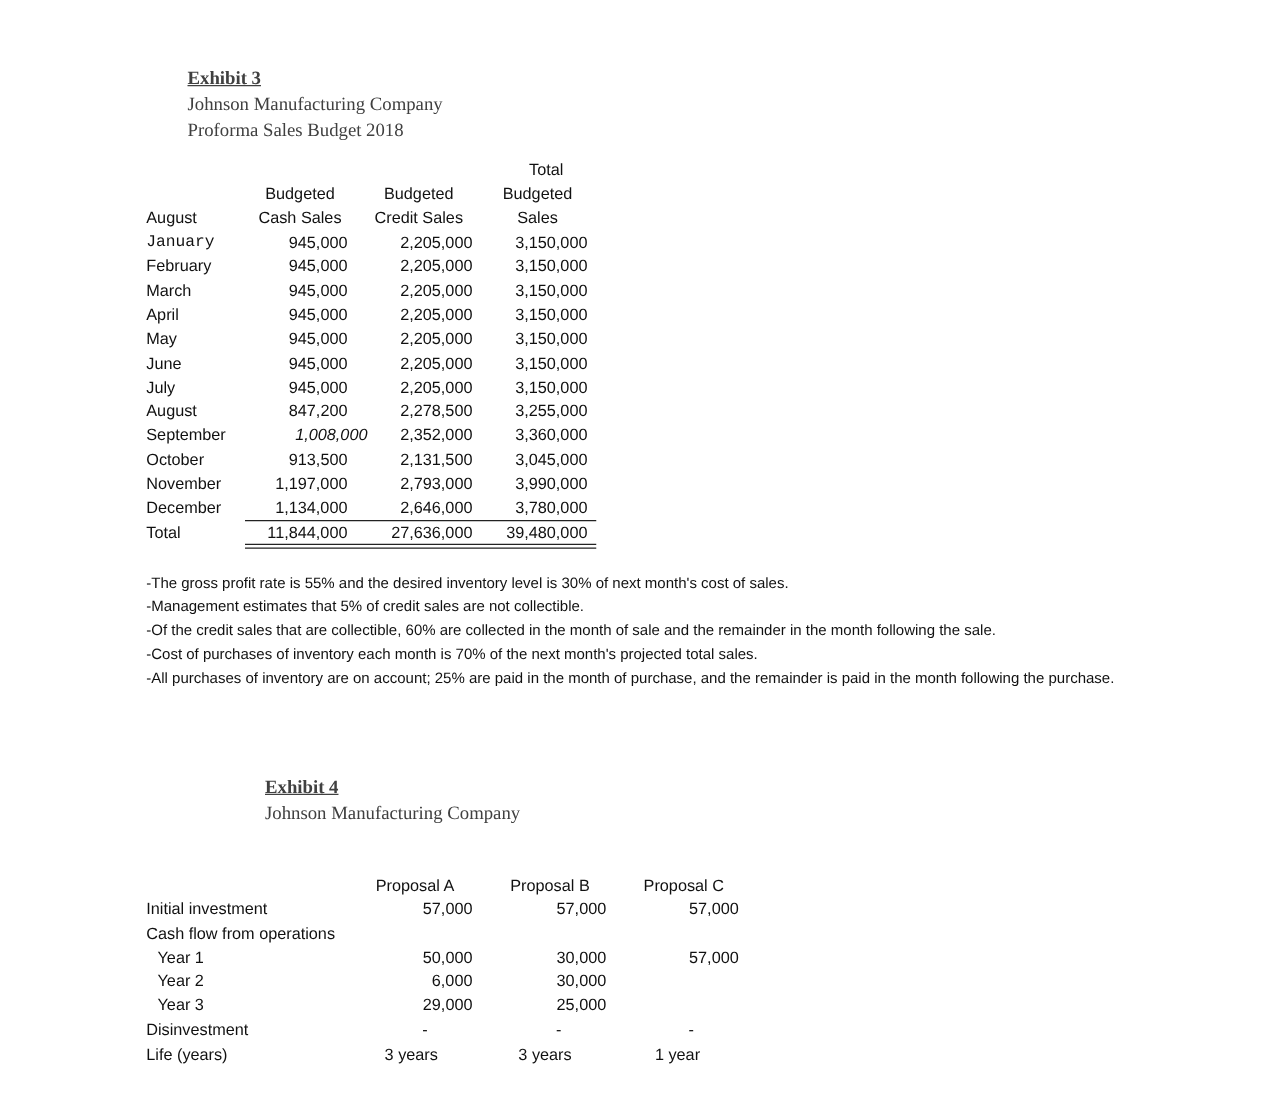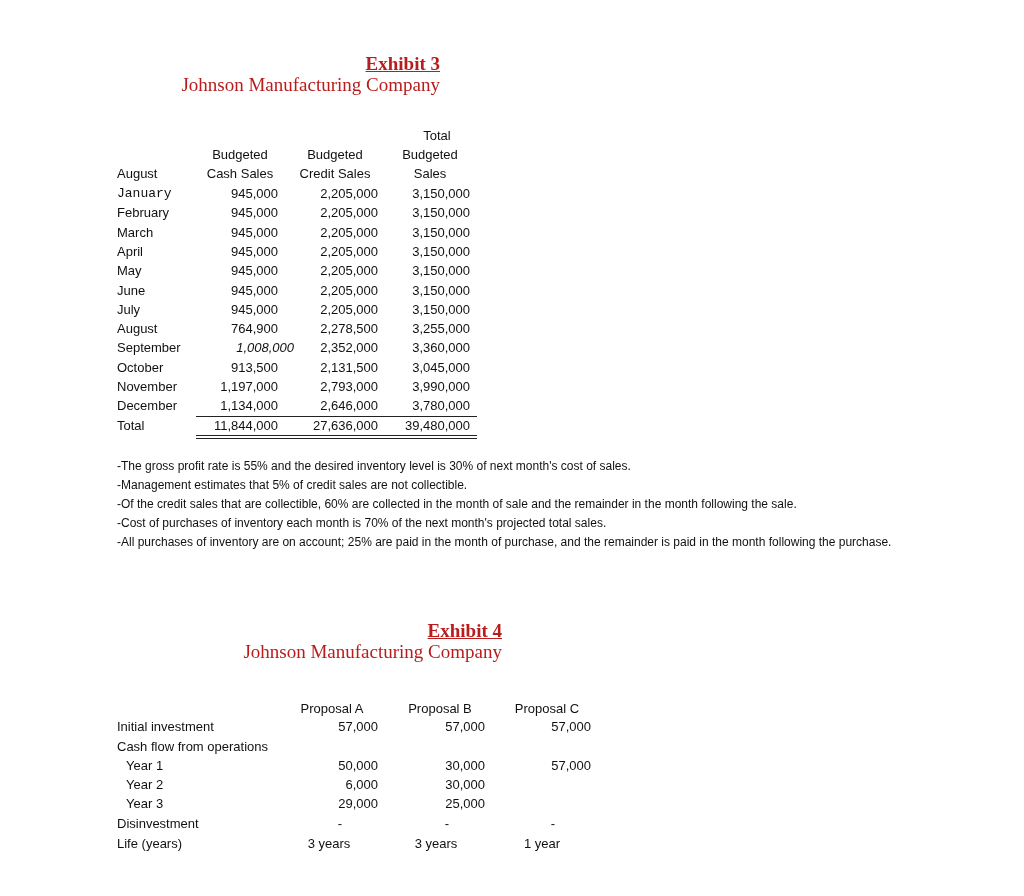--- a/index.html
+++ b/index.html
@@ -1,31 +1,32 @@
 <!DOCTYPE html>
 <html><head>
 <meta charset="utf-8">
 <style>
   html, body { margin:0; padding:0; background:#ffffff; }
   body { width:1024px; height:896px; position:relative; overflow:hidden; color:#111; }
-  .title-block { position:absolute; text-align:right; font-family:"Liberation Serif","DejaVu Serif",serif; font-size:19px; line-height:21px; color:#b91c1c; }
+  .title-block { position:absolute; text-align:left; font-family:"Liberation Serif","DejaVu Serif",serif; font-size:15px; line-height:21px; color:#404040; }
   .title-block .ex { font-weight:bold; text-decoration:underline; }
   .cell { position:absolute; font-family:"Liberation Sans","DejaVu Sans",sans-serif; font-size:13px; line-height:19px; white-space:nowrap; color:#111; }
   .r { text-align:right; }
   .c { text-align:center; }
   .rule { position:absolute; height:0; border-top:1px solid #222; }
   .dbl { position:absolute; height:2px; border-top:1px solid #222; border-bottom:1px solid #222; }
   .note { position:absolute; left:117px; font-family:"Liberation Sans","DejaVu Sans",sans-serif; font-size:12px; line-height:19px; white-space:nowrap; color:#111; }
 </style>
 </head>
 <body>
 
 <div class="title-block" style="left:150px; top:53px; width:290px;">
   <div class="ex">Exhibit 3</div>
   <div>Johnson Manufacturing Company</div>
+  <div>Proforma Sales Budget 2018</div>
 </div>
 
 <div>
 
   <div class="cell c" style="left:392px; top:126px; width:90px;">Total</div>
   <div class="cell c" style="left:195px; top:145px; width:90px;">Budgeted</div>
   <div class="cell c" style="left:290px; top:145px; width:90px;">Budgeted</div>
   <div class="cell c" style="left:385px; top:145px; width:90px;">Budgeted</div>
   <div class="cell" style="left:117px; top:164px;">August</div>
   <div class="cell c" style="left:195px; top:164px; width:90px;">Cash Sales</div>
@@ -70,21 +71,21 @@
         <div class="cell r" style="left:370px; top:280.5px; width:100px;">3,150,000</div>
       </div>
       <div>
         <div class="cell" style="left:117px; top:299.8px;">July</div>
         <div class="cell r" style="left:180px; top:299.8px; width:98px;">945,000</div>
         <div class="cell r" style="left:280px; top:299.8px; width:98px;">2,205,000</div>
         <div class="cell r" style="left:370px; top:299.8px; width:100px;">3,150,000</div>
       </div>
       <div>
         <div class="cell" style="left:117px; top:319.1px;">August</div>
-        <div class="cell r" style="left:180px; top:319.1px; width:98px;">764,900</div>
+        <div class="cell r" style="left:180px; top:319.1px; width:98px;">847,200</div>
         <div class="cell r" style="left:280px; top:319.1px; width:98px;">2,278,500</div>
         <div class="cell r" style="left:370px; top:319.1px; width:100px;">3,255,000</div>
       </div>
       <div>
         <div class="cell" style="left:117px; top:338.4px;">September</div>
         <div class="cell r" style="left:196px; top:338.4px; width:98px;font-style:italic;">1,008,000</div>
         <div class="cell r" style="left:280px; top:338.4px; width:98px;">2,352,000</div>
         <div class="cell r" style="left:370px; top:338.4px; width:100px;">3,360,000</div>
       </div>
       <div>

